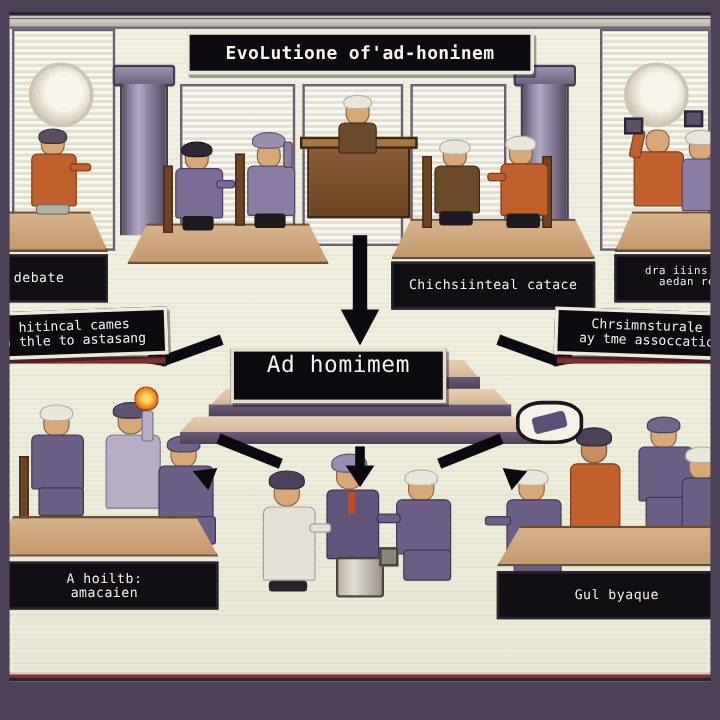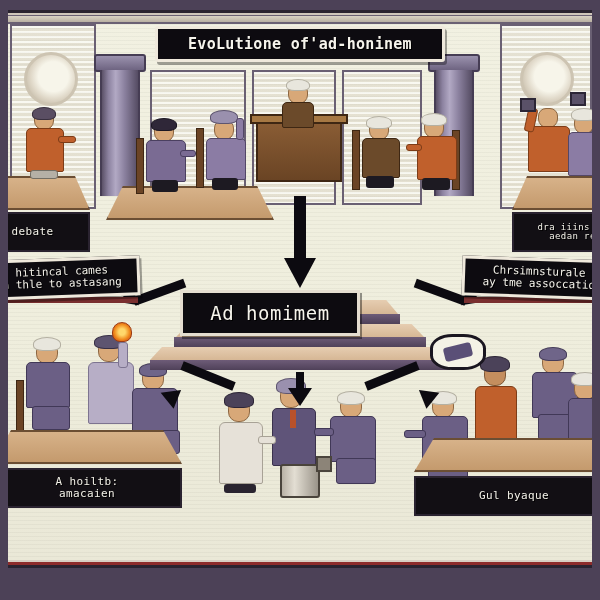--- a/index.html
+++ b/index.html
@@ -83,23 +83,23 @@
   .limb{position:absolute;border-radius:3px;}
   .chair{position:absolute;background:#6b4425;border:1px solid #3e2713;}
   .wig{position:absolute;background:#e8e6dd;border-radius:50% 50% 35% 35%;border:1px solid #b4b0a2;}
 
   
   #dais{ position:absolute; left:150px; top:300px; width:300px; height:70px; z-index:25;}
   .step{position:absolute;left:0;}
   .step-tan{background:linear-gradient(180deg,#e6cdb1,#d6b795);}
   .step-pur{background:linear-gradient(180deg,#6e5c78,#4f4159);}
   #center-sign{
-    position:absolute; left:180px; top:290px; width:180px; height:46px;
+    position:absolute; left:192px; top:290px; width:180px; height:46px;
     background:#0d0b10; border:3px solid #e4ddd0; z-index:30;
-    display:flex; align-items:center; justify-content:center;
+    display:flex; align-items:flex-start; justify-content:center;
     box-shadow:2px 3px 0 rgba(0,0,0,0.4);
   }
   #center-sign span{
     color:#f6f4ec; font-size:19px; letter-spacing:0.5px; text-shadow:1px 1px 0 #000;
   }
 
   
   #title-bar{
     position:absolute; left:155px; top:26px; width:290px; height:36px;
     background:#0d0b10; border:3px solid #efe9dc; z-index:40;
@@ -192,20 +192,26 @@
   </div>
 
   <div style="position:absolute;left:256px;top:120px;width:86px;height:62px;background:linear-gradient(180deg,#8a5d35,#6a4424);border:2px solid #3e2713;z-index:19;"></div>
   <div style="position:absolute;left:250px;top:114px;width:98px;height:10px;background:#a67843;border:2px solid #3e2713;z-index:20;"></div>
   <div class="fig" style="left:278px;top:82px;width:42px;height:44px;z-index:20;">
     <div class="head" style="left:10px;top:2px;width:20px;height:20px;background:#d8a878;border:1px solid #8d6742;"></div>
     <div class="wig" style="left:8px;top:-3px;width:24px;height:12px;"></div>
     <div class="body" style="left:4px;top:20px;width:32px;height:26px;background:#6b4a2a;border:1px solid #3e2713;"></div>
   </div>
 
+  <div class="platform" style="left:326px;top:182px;width:170px;height:76px;z-index:20;">
+    <div class="plat-top"></div>
+    <div class="plat-face">
+      <div class="sign-text">Chichsiinteal catace</div>
+    </div>
+  </div>
   <div class="fig" style="left:356px;top:116px;width:52px;height:78px;z-index:21;">
     <div class="chair" style="left:-4px;top:14px;width:8px;height:60px;"></div>
     <div class="head" style="left:13px;top:4px;width:20px;height:20px;background:#d8a878;border:1px solid #8d6742;"></div>
     <div class="wig" style="left:10px;top:0;width:26px;height:13px;"></div>
     <div class="body" style="left:6px;top:22px;width:38px;height:40px;background:#6b4a2a;border:1px solid #3e2713;"></div>
     <div class="limb" style="left:10px;top:60px;width:28px;height:12px;background:#1d1a22;"></div>
   </div>
   <div class="fig" style="left:412px;top:114px;width:54px;height:82px;z-index:21;">
     <div class="chair" style="left:40px;top:16px;width:8px;height:60px;"></div>
     <div class="head" style="left:12px;top:4px;width:20px;height:20px;background:#d8a878;border:1px solid #8d6742;"></div>

